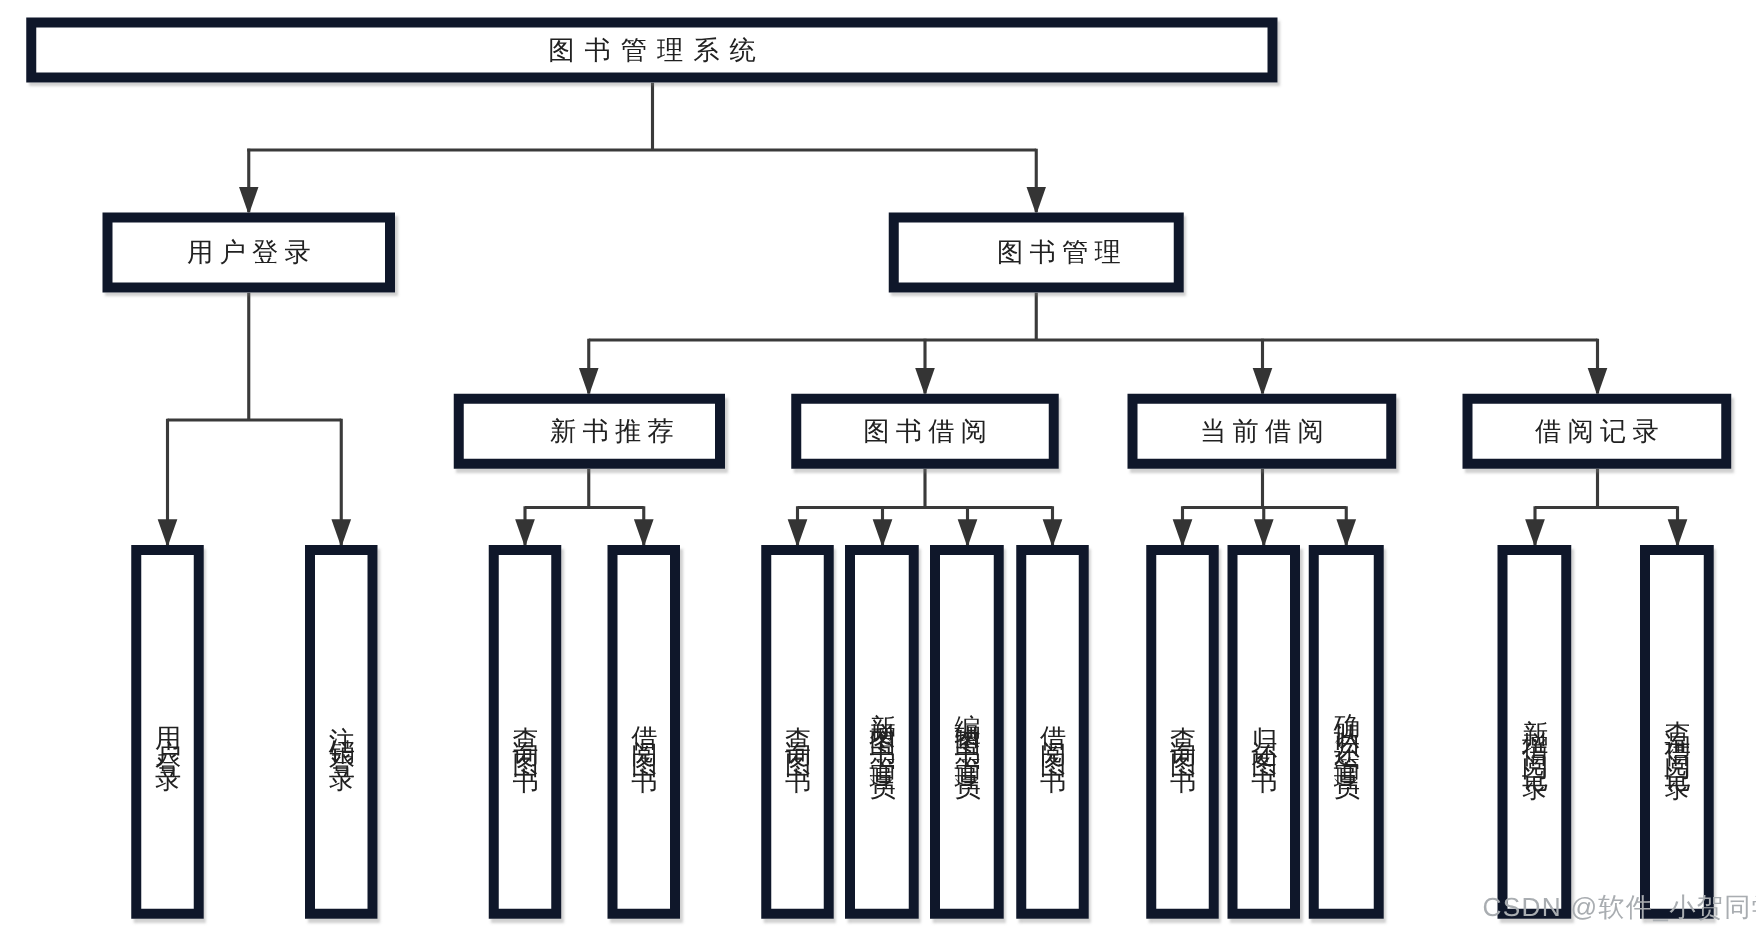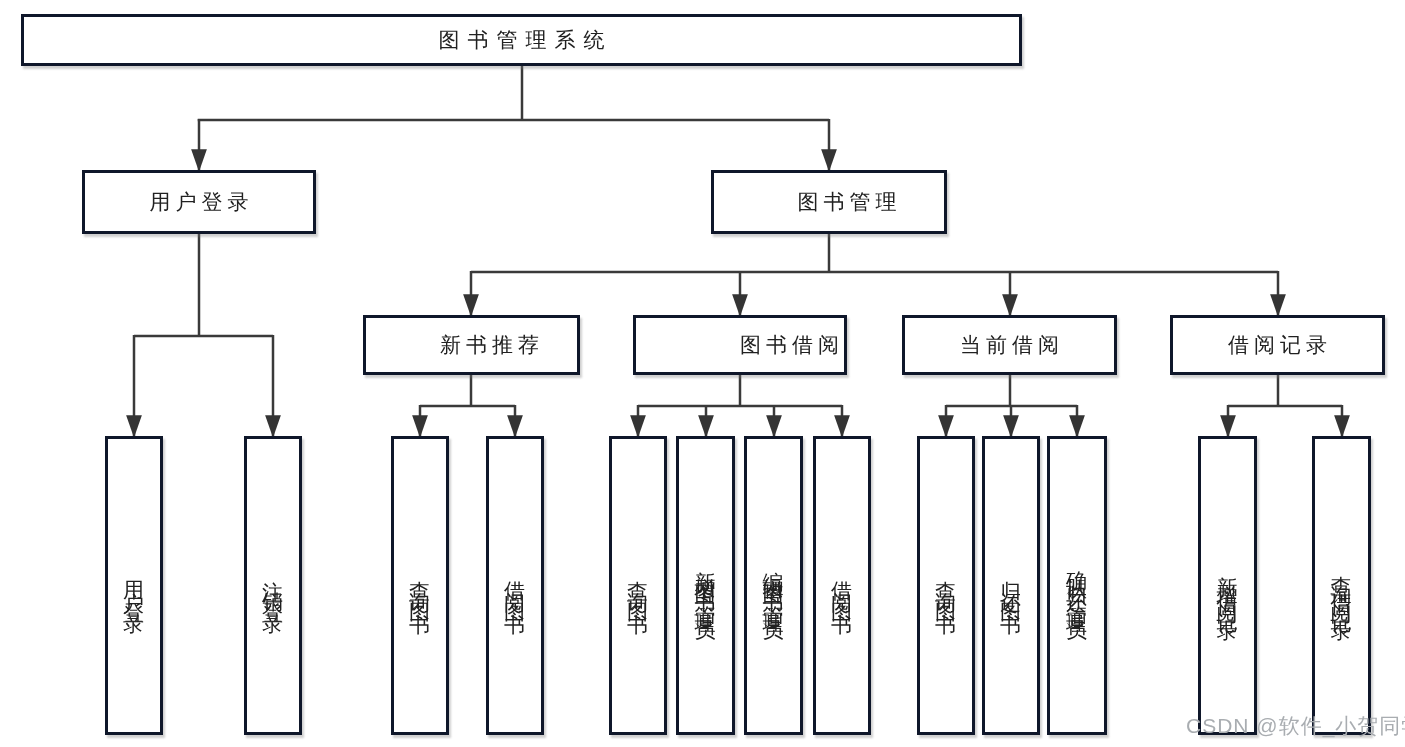--- a/index.html
+++ b/index.html
@@ -12,21 +12,21 @@
     font-family: "Liberation Sans", sans-serif;
     overflow: hidden;
   }
   .connectors {
     position: absolute;
     left: 0; top: 0;
   }
   .box {
     position: absolute;
     background: #ffffff;
-    border: 3px solid #0f172a;
+    border: 8px solid #0f172a;
     display: flex;
     align-items: center;
     justify-content: center;
     color: #212121;
     box-shadow: 2px 3px 2px rgba(120,120,120,0.35);
   }
   .hlabel {
     font-size: 21px;
     letter-spacing: 5px;
     padding-left: 5px;
@@ -119,21 +119,21 @@
   <div class="box" style="left:82px; top:170px; width:234px; height:64px;">
     <span class="hlabel">用户登录</span>
   </div>
   <div class="box" style="left:711px; top:170px; width:236px; height:64px;padding-left:36px;">
     <span class="hlabel">图书管理</span>
   </div>
 
   <div class="box" style="left:363px; top:315px; width:217px; height:60px;padding-left:36px;">
     <span class="hlabel">新书推荐</span>
   </div>
-  <div class="box" style="left:633px; top:315px; width:214px; height:60px;justify-content:flex-end;">
+  <div class="box" style="left:633px; top:315px; width:214px; height:60px;">
     <span class="hlabel">图书借阅</span>
   </div>
   <div class="box" style="left:902px; top:315px; width:215px; height:60px;">
     <span class="hlabel">当前借阅</span>
   </div>
   <div class="box" style="left:1170px; top:315px; width:215px; height:60px;">
     <span class="hlabel">借阅记录</span>
   </div>
 
   <div class="box" style="left:105px; top:436px; width:58px; height:299px;">

